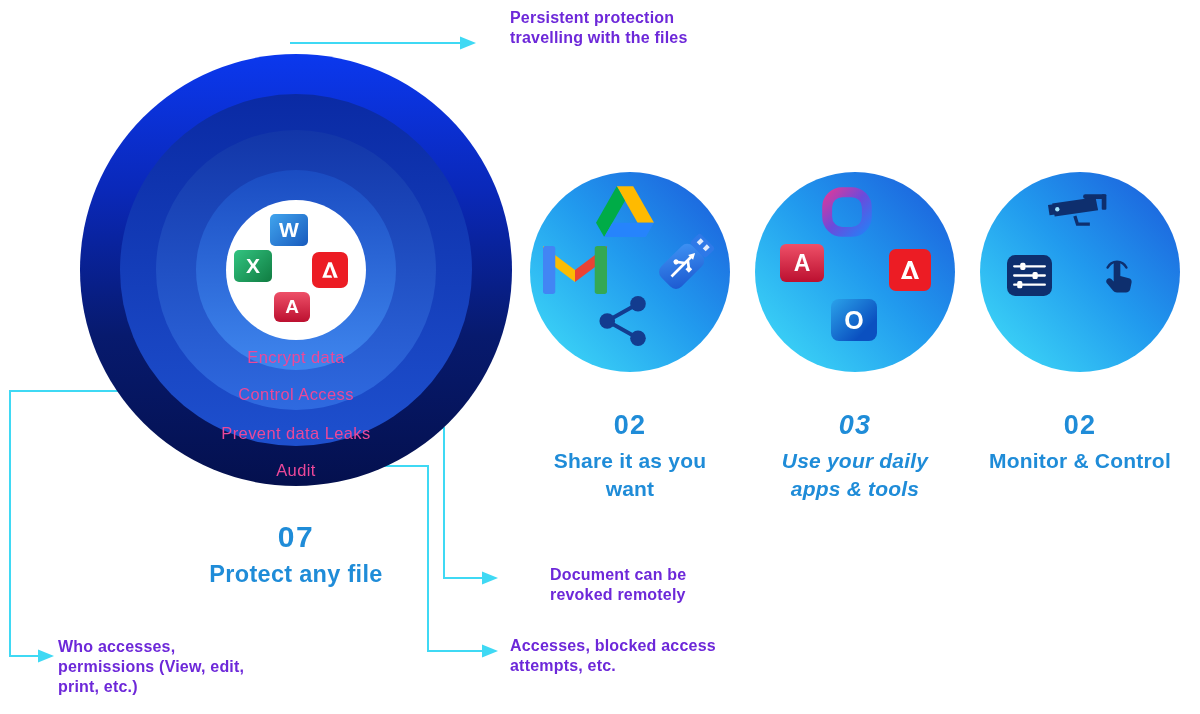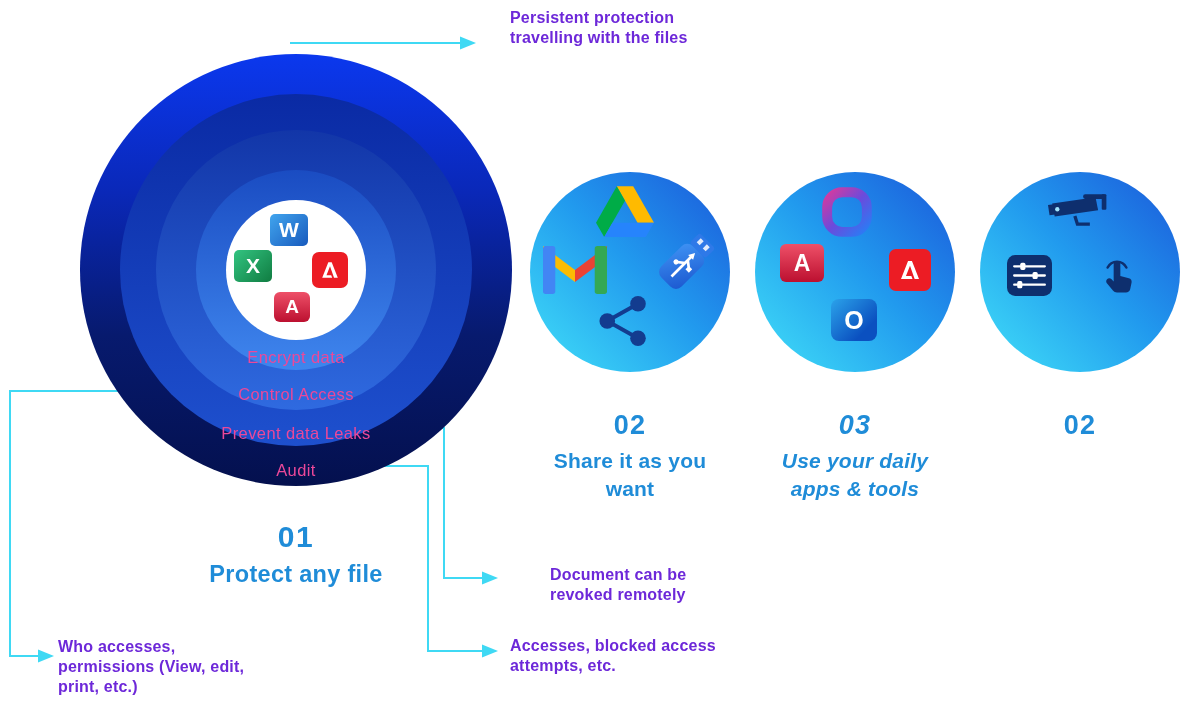--- a/index.html
+++ b/index.html
@@ -120,21 +120,21 @@
       </div>
     </div>
 
     <div class="ring-label lbl-encrypt">Encrypt data</div>
     <div class="ring-label lbl-control">Control Access</div>
     <div class="ring-label lbl-audit">Audit</div>
     <div class="ring-label lbl-prevent">Prevent data Leaks</div>
   </div>
 
   <div class="protect-caption">
-    <div class="big-num">01</div>
+    <div class="big-num">07</div>
     <div class="big-title">Protect any file</div>
   </div>
 
   <div id="circle-share" class="step-circle">
     <svg class="icn gdrive" viewBox="0 0 24 21">
       <polygon points="8.6,0 15.4,0 24,15.2 17.2,15.2" fill="#ffba00"></polygon>
       <polygon points="8.6,0 12,6 3.4,21 0,15.2" fill="#00ac47"></polygon>
       <polygon points="3.4,21 6.8,15.2 24,15.2 20.6,21" fill="#2684fc"></polygon>
     </svg>
     <svg class="icn gmail" viewBox="0 0 24 18">
@@ -228,20 +228,21 @@
   <div id="caption-share" class="step-caption">
     <div class="step-num">02</div>
     <div class="step-title">Share it as you want</div>
   </div>
   <div id="caption-apps" class="step-caption">
     <div class="step-num">03</div>
     <div class="step-title">Use your daily apps &amp; tools</div>
   </div>
   <div id="caption-monitor" class="step-caption">
     <div class="step-num">02</div>
+    <div class="step-title">Monitor &amp; Control</div>
   </div>
 
   <div id="callout-persistent" class="callout">Persistent protection travelling with the files</div>
   <div id="callout-revoked" class="callout">Document can be revoked remotely</div>
   <div id="callout-accesses" class="callout">Accesses, blocked access attempts, etc.</div>
   <div id="callout-who" class="callout">Who accesses, permissions (View, edit, print, etc.)</div>
 
 </div>
 
 </body></html>

